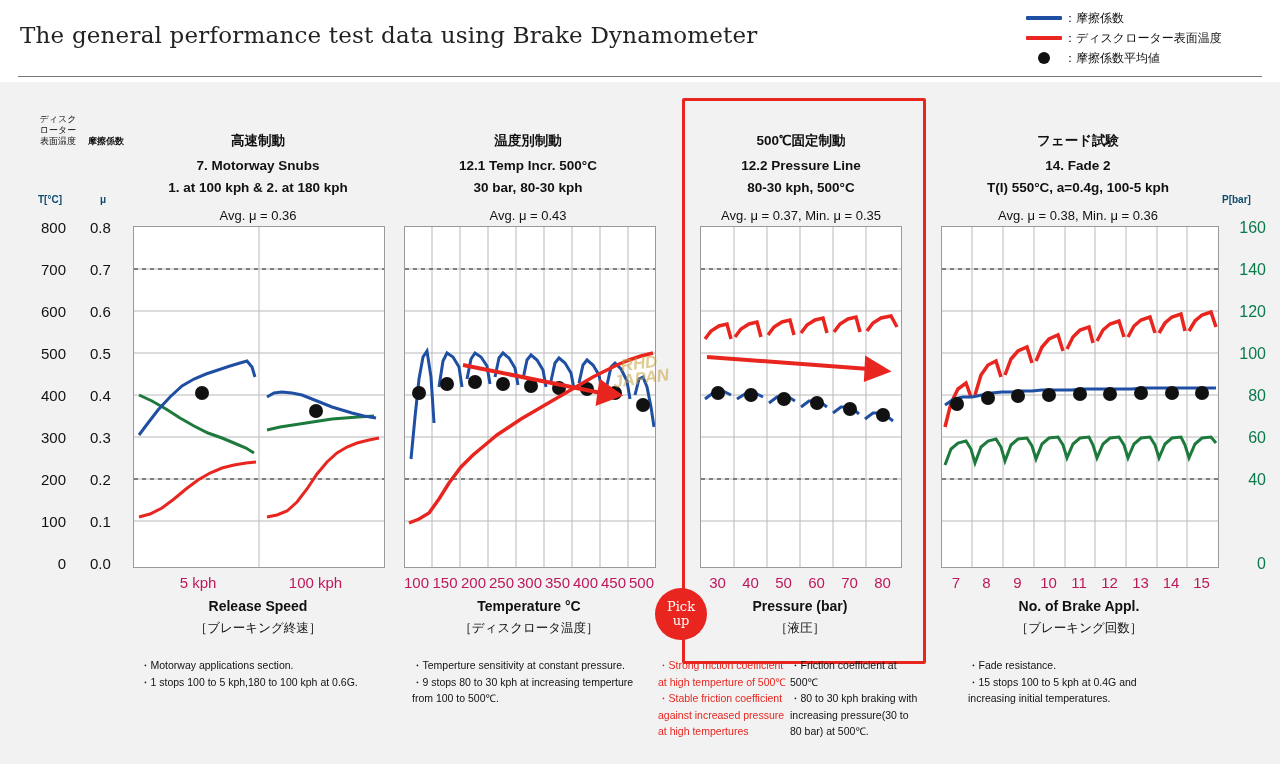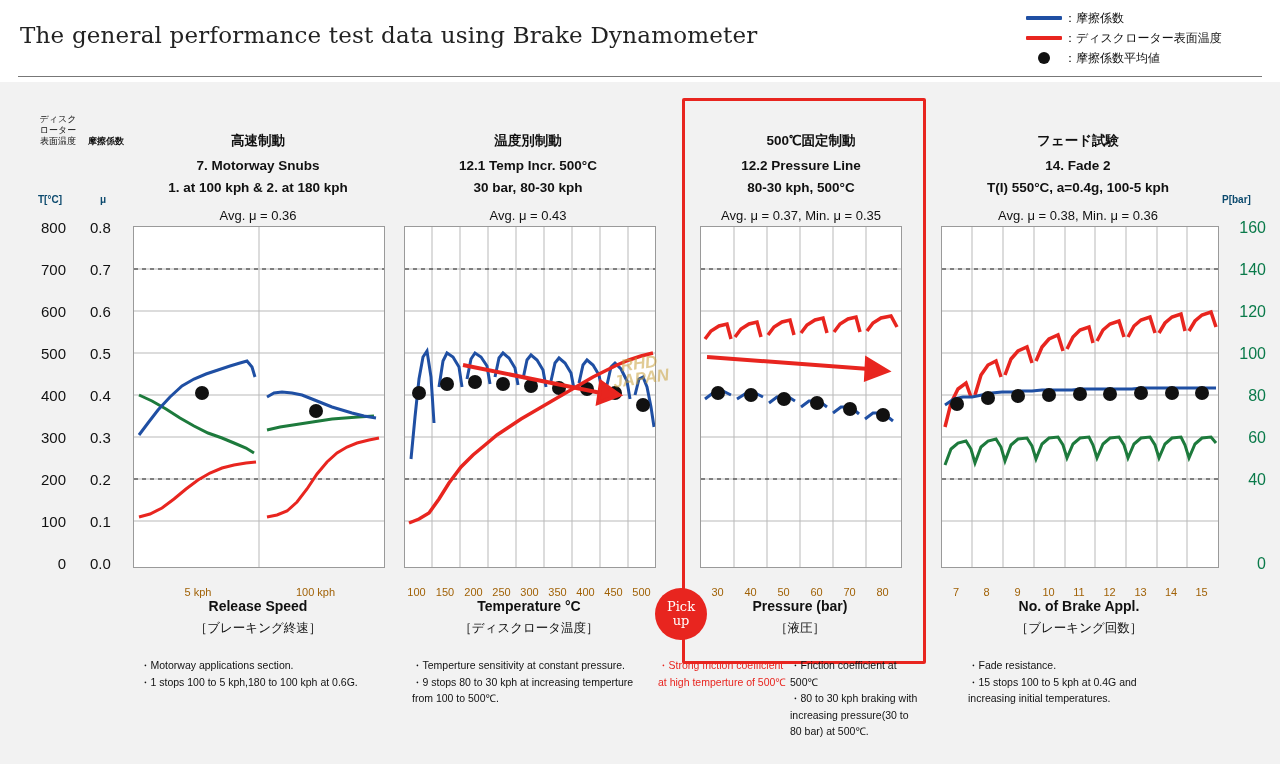--- a/index.html
+++ b/index.html
@@ -35,21 +35,21 @@
   .ytick2{position:absolute;font-size:15px;color:#111;text-align:left;width:40px;}
   .ytick-right{position:absolute;font-size:16px;color:#0a7a4a;text-align:right;width:40px;}
 
   .panel{position:absolute;top:0;}
   .ptitle{position:absolute;width:100%;text-align:center;font-size:13px;}
   .ptitle.jp{font-weight:bold;font-size:13.5px;}
   .ptitle.b{font-weight:bold;font-size:13.5px;}
   .pavg{position:absolute;width:100%;text-align:center;font-size:13px;}
   .plot{position:absolute;background:#ffffff;border:1px solid #9a9a9a;overflow:hidden;}
   .plot svg{display:block;}
-  .xlab{position:absolute;width:100%;text-align:center;font-size:11px;color:#a16207;margin-top:12px;}
+  .xlab{position:absolute;width:100%;text-align:center;font-size:15px;color:#be185d;}
   .xtitle{position:absolute;width:100%;text-align:center;font-weight:bold;font-size:14px;}
   .xsub{position:absolute;width:100%;text-align:center;font-size:12.5px;}
   .notes{position:absolute;font-size:10.5px;line-height:16.5px;}
   .notes div{white-space:nowrap;}
   .notes.red{color:#e8251f;}
   .notes.wrap div{white-space:normal;}
 
   .highlight{
     position:absolute;border:3px solid #e8251f;border-radius:2px;
     pointer-events:none;
@@ -244,21 +244,21 @@
     <div class="xtitle" style="left:404px;top:516px;width:250px;">Temperature °C</div>
     <div class="xsub" style="left:404px;top:538px;width:250px;">［ディスクロータ温度］</div>
     <div class="notes" style="left:412px;top:575px;width:250px;">
       <div>・Temperture sensitivity at constant pressure.</div>
       <div>・9 stops 80 to 30 kph at increasing temperture</div>
       <div>  from 100 to 500℃.</div>
     </div>
 
     <div class="highlight" style="left:682px;top:16px;width:238px;height:560px;"></div>
     <div class="panel" style="left:682px;top:0;width:238px;">
-      <div class="ptitle jp" style="top:50px;padding-left:10px;">500℃固定制動</div>
+      <div class="ptitle jp" style="top:50px;">500℃固定制動</div>
       <div class="ptitle b" style="top:76px;">12.2 Pressure Line</div>
       <div class="ptitle b" style="top:98px;">80-30 kph, 500°C</div>
       <div class="pavg" style="top:126px;">Avg. μ = 0.37, Min. μ = 0.35</div>
     </div>
     <div class="plot" style="left:700px;top:144px;width:200px;height:340px;">
       <svg width="200" height="340" viewBox="0 0 200 340">
         <g stroke="#b9b9b9" stroke-width="1">
           <line x1="0" y1="42" x2="200" y2="42"></line>
             <line x1="0" y1="84" x2="200" y2="84"></line>
           <line x1="0" y1="126" x2="200" y2="126"></line>
@@ -316,20 +316,21 @@
     <div class="xtitle" style="left:690px;top:516px;width:220px;">Pressure (bar)</div>
     <div class="xsub" style="left:690px;top:538px;width:220px;">［液圧］</div>
 
     <div class="pickup" style="left:655px;top:506px;">
       <span>Pick</span>
       <span>up</span>
     </div>
 
     <div class="notes red wrap" style="left:658px;top:575px;width:128px;">
       <div>・Strong friction coefficient at high temperture of 500℃</div>
+      <div>・Stable friction coefficient against increased pressure at high tempertures</div>
     </div>
     <div class="notes wrap" style="left:790px;top:575px;width:132px;">
       <div>・Friction coefficient at 500℃</div>
       <div>・80 to 30 kph braking with increasing pressure(30 to 80 bar) at 500℃.</div>
     </div>
 
     <div class="panel" style="left:938px;top:0;width:280px;">
       <div class="ptitle jp" style="top:50px;">フェード試験</div>
       <div class="ptitle b" style="top:76px;">14. Fade 2</div>
       <div class="ptitle b" style="top:98px;">T(I) 550°C, a=0.4g, 100-5 kph</div>

